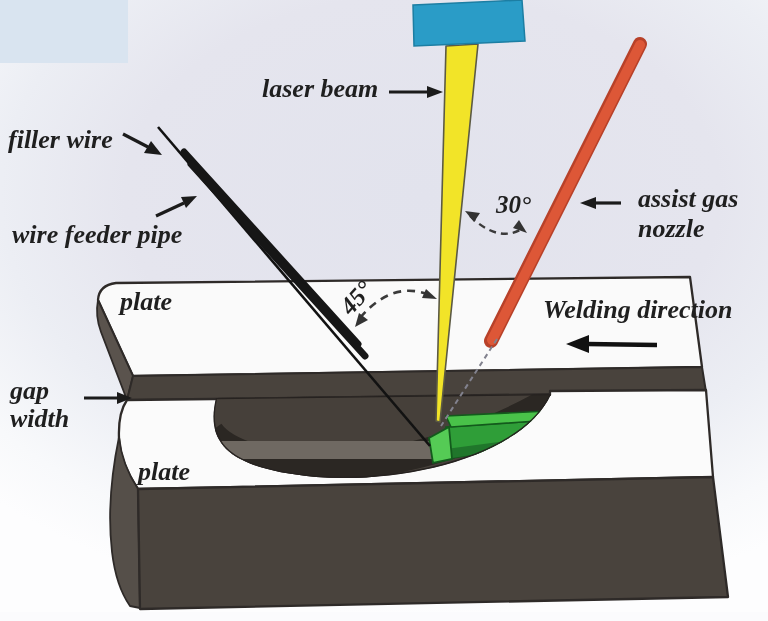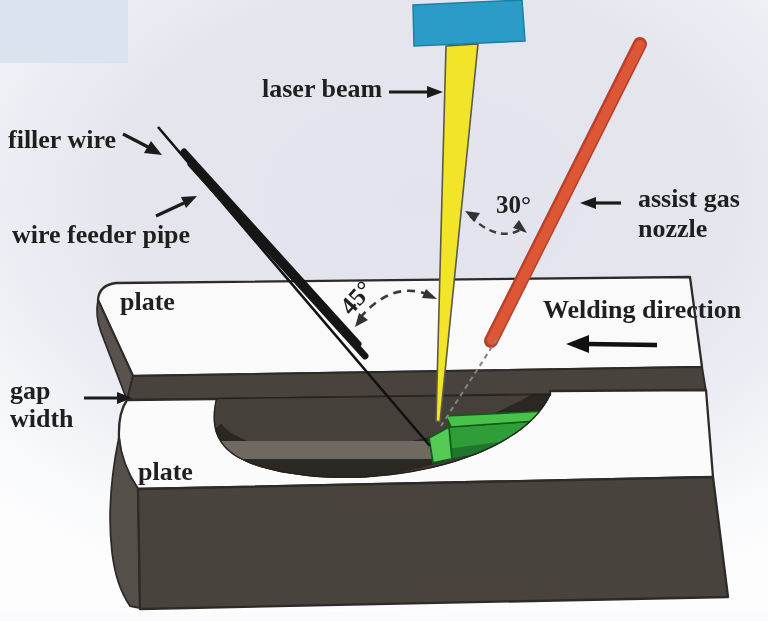--- a/index.html
+++ b/index.html
@@ -5,20 +5,21 @@
   html,body{margin:0;padding:0;}
   body{
     width:768px;height:621px;
     font-family:"Liberation Serif", serif;
     background:#fbfbfd;
   }
   .stage{
     position:relative;width:768px;height:612px;overflow:hidden;
     background:
       radial-gradient(ellipse 620px 420px at 55% 32%, #e2e3ed 0%, #e5e5ee 48%, #eceef4 68%, #f8f9fb 88%, #fdfdfe 100%);
+    font-style: italic;
   }
   svg{position:absolute;left:0;top:0;}
   text{font-family:"Liberation Serif", serif;font-weight:bold;fill:#1f1f1f;}
   .lbl{font-size:26px;}
   .ang{font-size:25px;}
 </style>
 </head>
 <body>
 
 <div class="stage">

